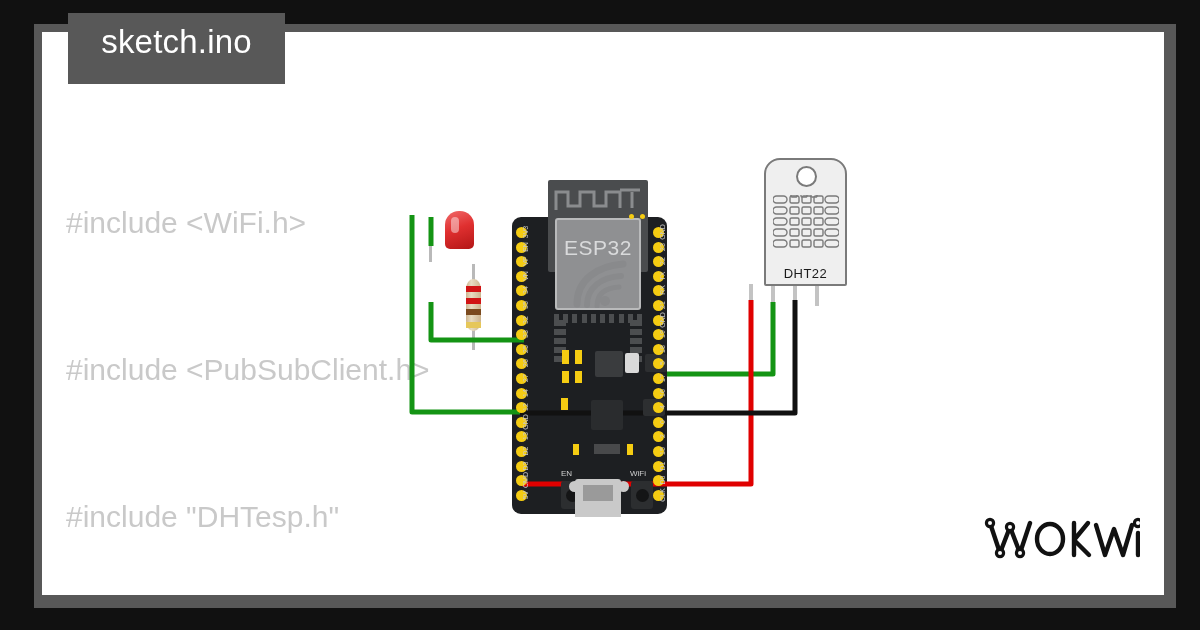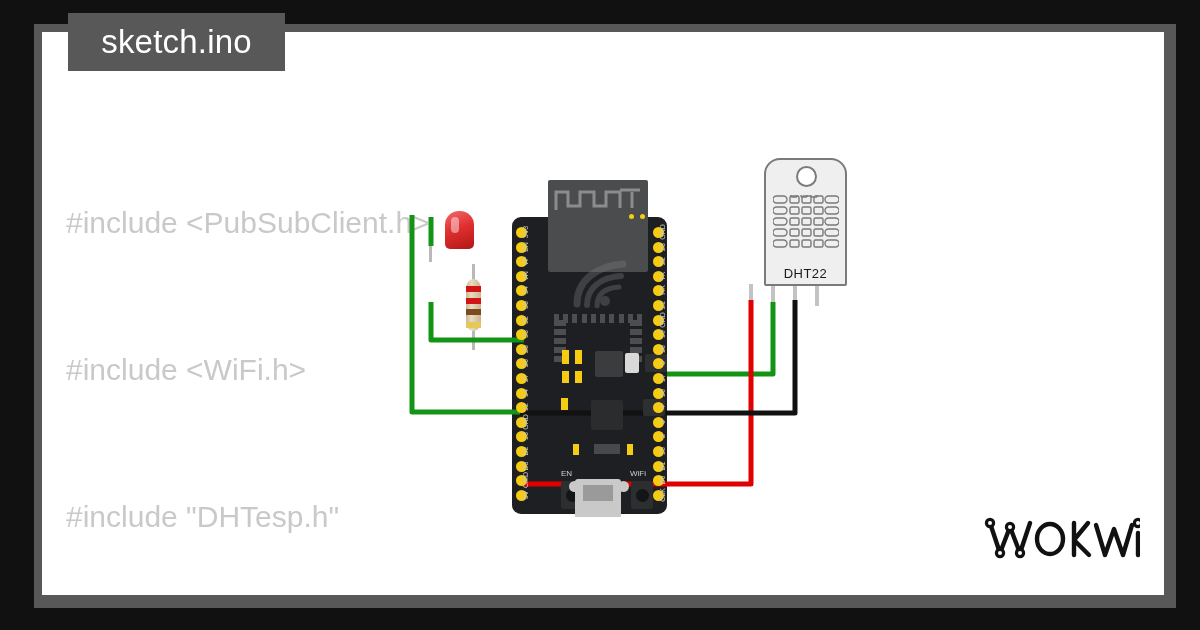--- a/index.html
+++ b/index.html
@@ -39,21 +39,21 @@
     line-height: 49px;
     white-space: pre;
     user-select: none;
   }
   .code .ln { display: block; }
 
   
   .tab {
     position: absolute;
     left: 68px; top: 13px;
-    width: 217px; height: 58px;
+    width: 217px; height: 71px;
     background: #585858;
     color: #ffffff;
     font-size: 33px;
     line-height: 58px;
     text-align: center;
     letter-spacing: 0.2px;
     z-index: 40;
   }
 
   
@@ -177,22 +177,22 @@
 </head>
 <body>
 
 <div id="root">
 
   <div class="frame"></div>
 
   <div class="canvas">
 
     <div class="code">
+      <span class="ln">#include &lt;WiFi.h&gt;</span>
       <span class="ln">#include &lt;PubSubClient.h&gt;</span>
-      <span class="ln">#include &lt;WiFi.h&gt;</span>
       <span class="ln">#include "DHTesp.h"</span>
       
       
       
       
       
       
       
     </div>
 
@@ -267,20 +267,21 @@
       <div class="dht-lbl">DHT22</div>
 
       <div class="board"></div>
       <div class="shield"></div>
       <svg class="ant" viewBox="0 0 88 26">
         <path d="M2 24 L2 6 L14 6 L14 20 L26 20 L26 6 L40 6 L40 20 L52 20 L52 6 L66 6 L66 22 M78 6 L78 22" stroke="#8a8c8e" stroke-width="3" fill="none"></path>
         <path d="M66 4 L86 4" stroke="#8a8c8e" stroke-width="3" fill="none"></path>
       </svg>
       <div class="smd" style="left:587px;top:182px;width:5px;height:5px;background:#f5cc12;border-radius:50%;z-index:26;"></div>
       <div class="smd" style="left:598px;top:182px;width:5px;height:5px;background:#f5cc12;border-radius:50%;z-index:26;"></div>
+      <div class="esp-can">ESP32</div>
       <svg class="esp-wifi" viewBox="0 0 62 48">
         <path d="M10 44 C10 20 30 6 56 4" stroke="#7e7f81" stroke-width="7" fill="none" stroke-linecap="round"></path>
         <path d="M20 45 C20 28 34 17 54 16" stroke="#7e7f81" stroke-width="6" fill="none" stroke-linecap="round"></path>
         <path d="M30 46 C30 34 38 28 52 27" stroke="#7e7f81" stroke-width="5" fill="none" stroke-linecap="round"></path>
         <circle cx="38" cy="41" r="5" fill="#7e7f81"></circle>
       </svg>
       <div class="pad-row">
         <i></i>
           <i></i>
           <i></i>

